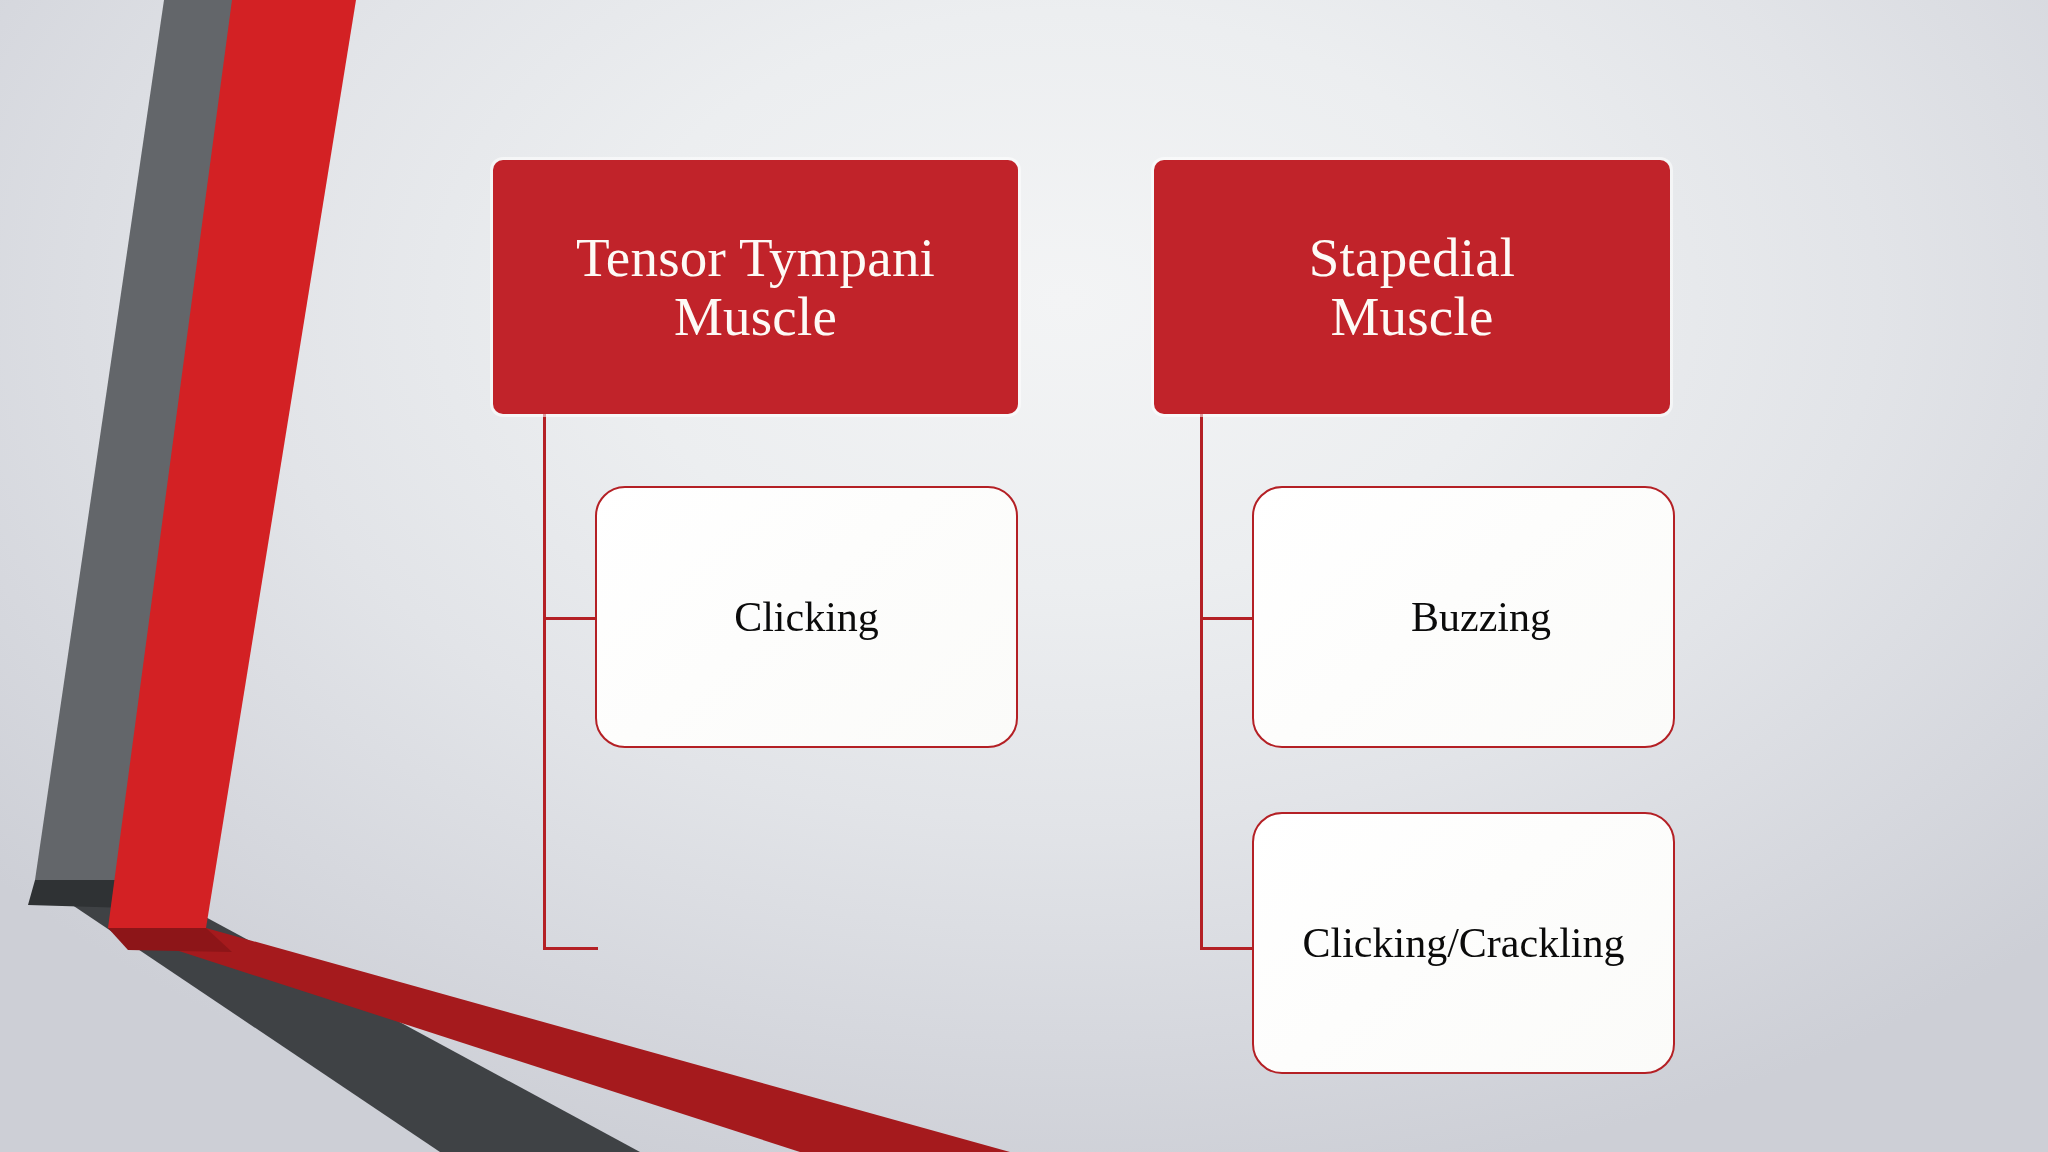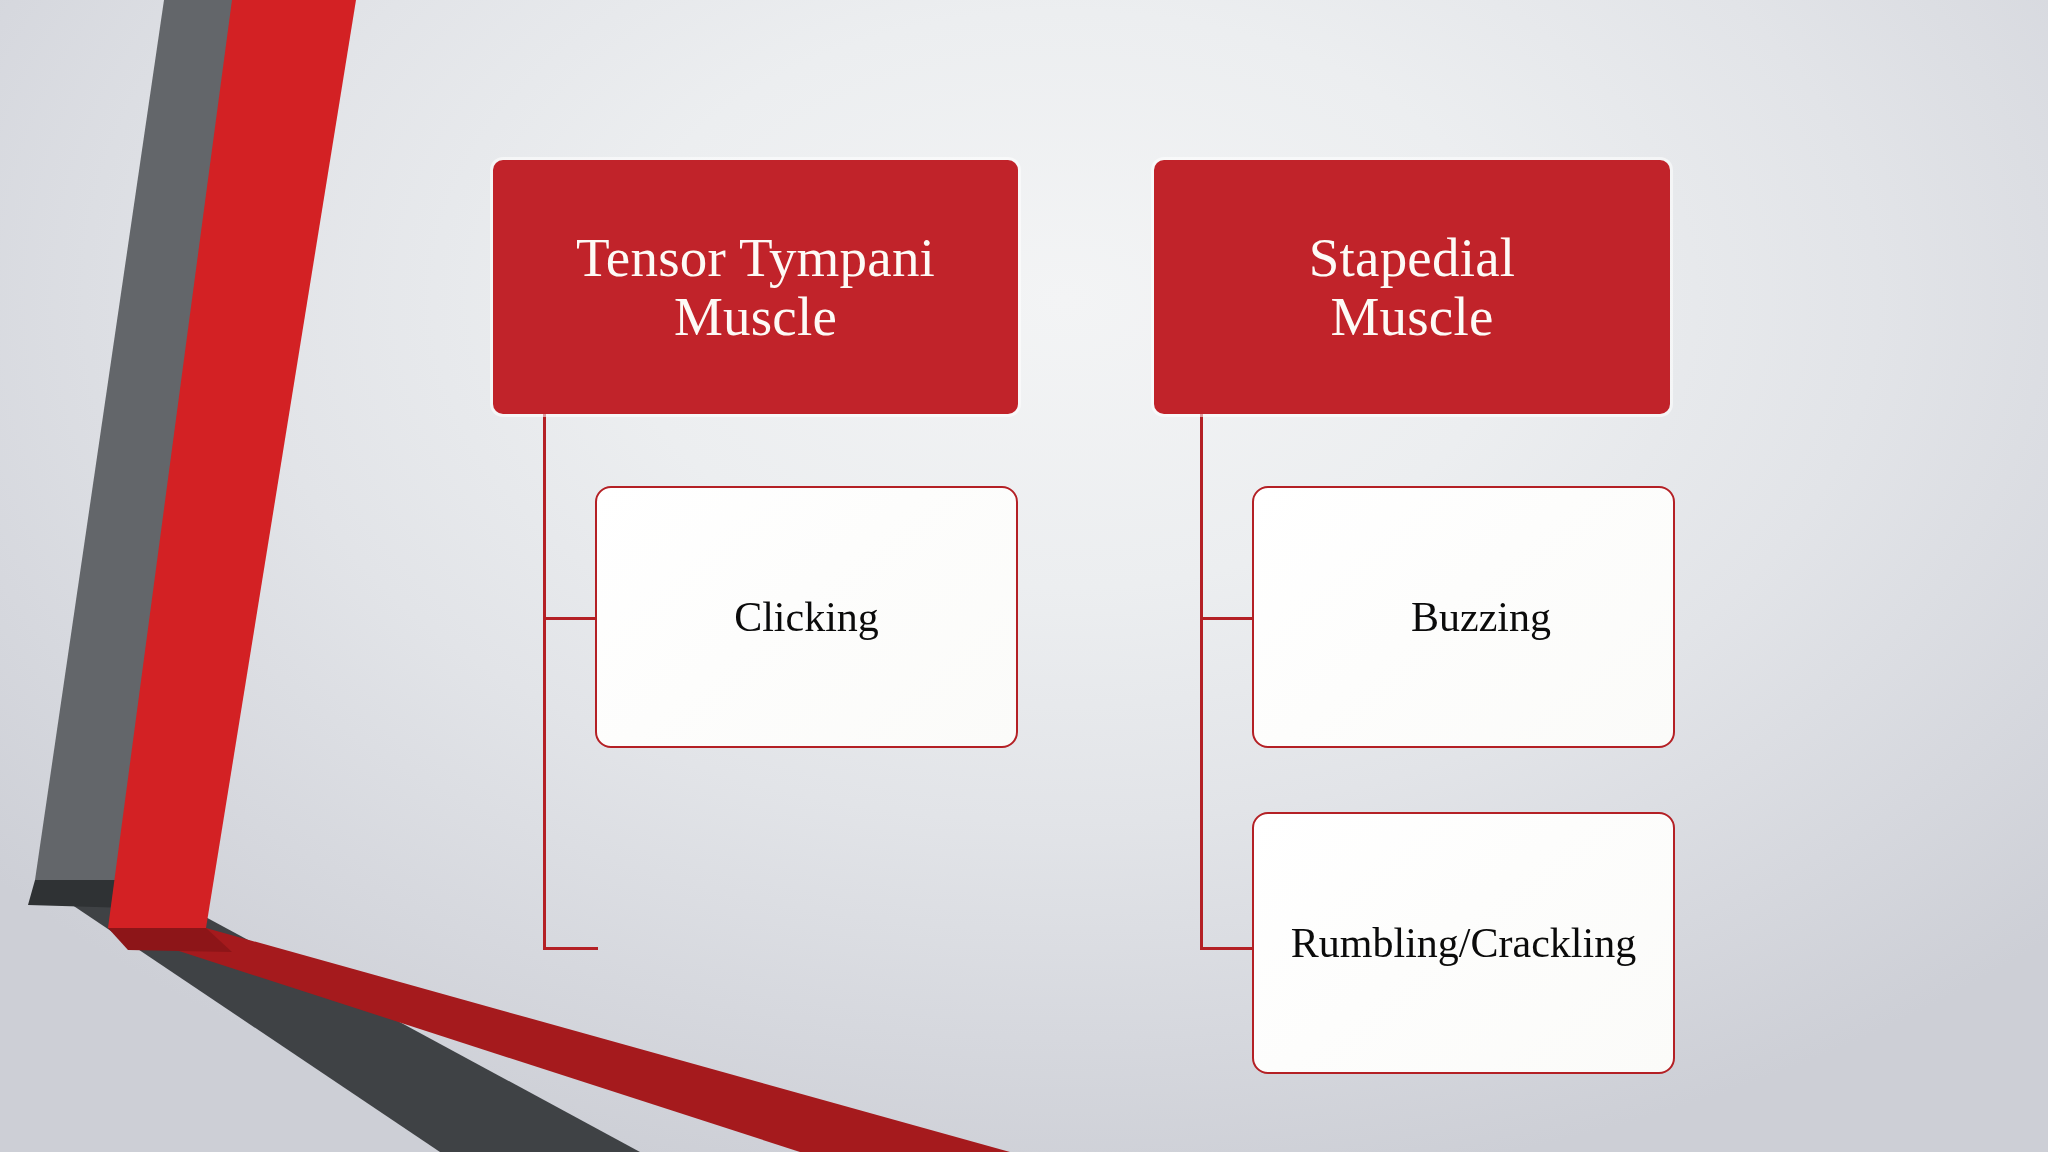--- a/index.html
+++ b/index.html
@@ -61,21 +61,21 @@
     box-shadow: 0 0 0 3px rgba(255,255,255,0.55);
   }
   .node.header .label {
     padding: 0 18px;
     white-space: pre-line;
   }
 
   .node.child {
     background: linear-gradient(140deg, #ffffff 0%, #fdfdfc 45%, #fbfbf9 100%);
     border: 2.5px solid #b42025;
-    border-radius: 16px;
+    border-radius: 30px;
     color: #0b0b0b;
     font-size: 42px;
     line-height: 1.1;
   }
   .node.child .label {
     white-space: nowrap;
   }
 
   .connector {
     position: absolute;
@@ -129,17 +129,17 @@
     <div class="node header" style="left:1154px; top:160px; width:516px; height:254px;">
       <span class="label">Stapedial
 Muscle</span>
     </div>
 
     <div class="node child" style="left:1252px; top:486px; width:423px; height:262px;padding-left:35px;">
       <span class="label">Buzzing</span>
     </div>
 
     <div class="node child" style="left:1252px; top:812px; width:423px; height:262px;">
-      <span class="label">Rumbling/Crackling</span>
+      <span class="label">Clicking/Crackling</span>
     </div>
 
   </div>
 </div>
 
 </body></html>

